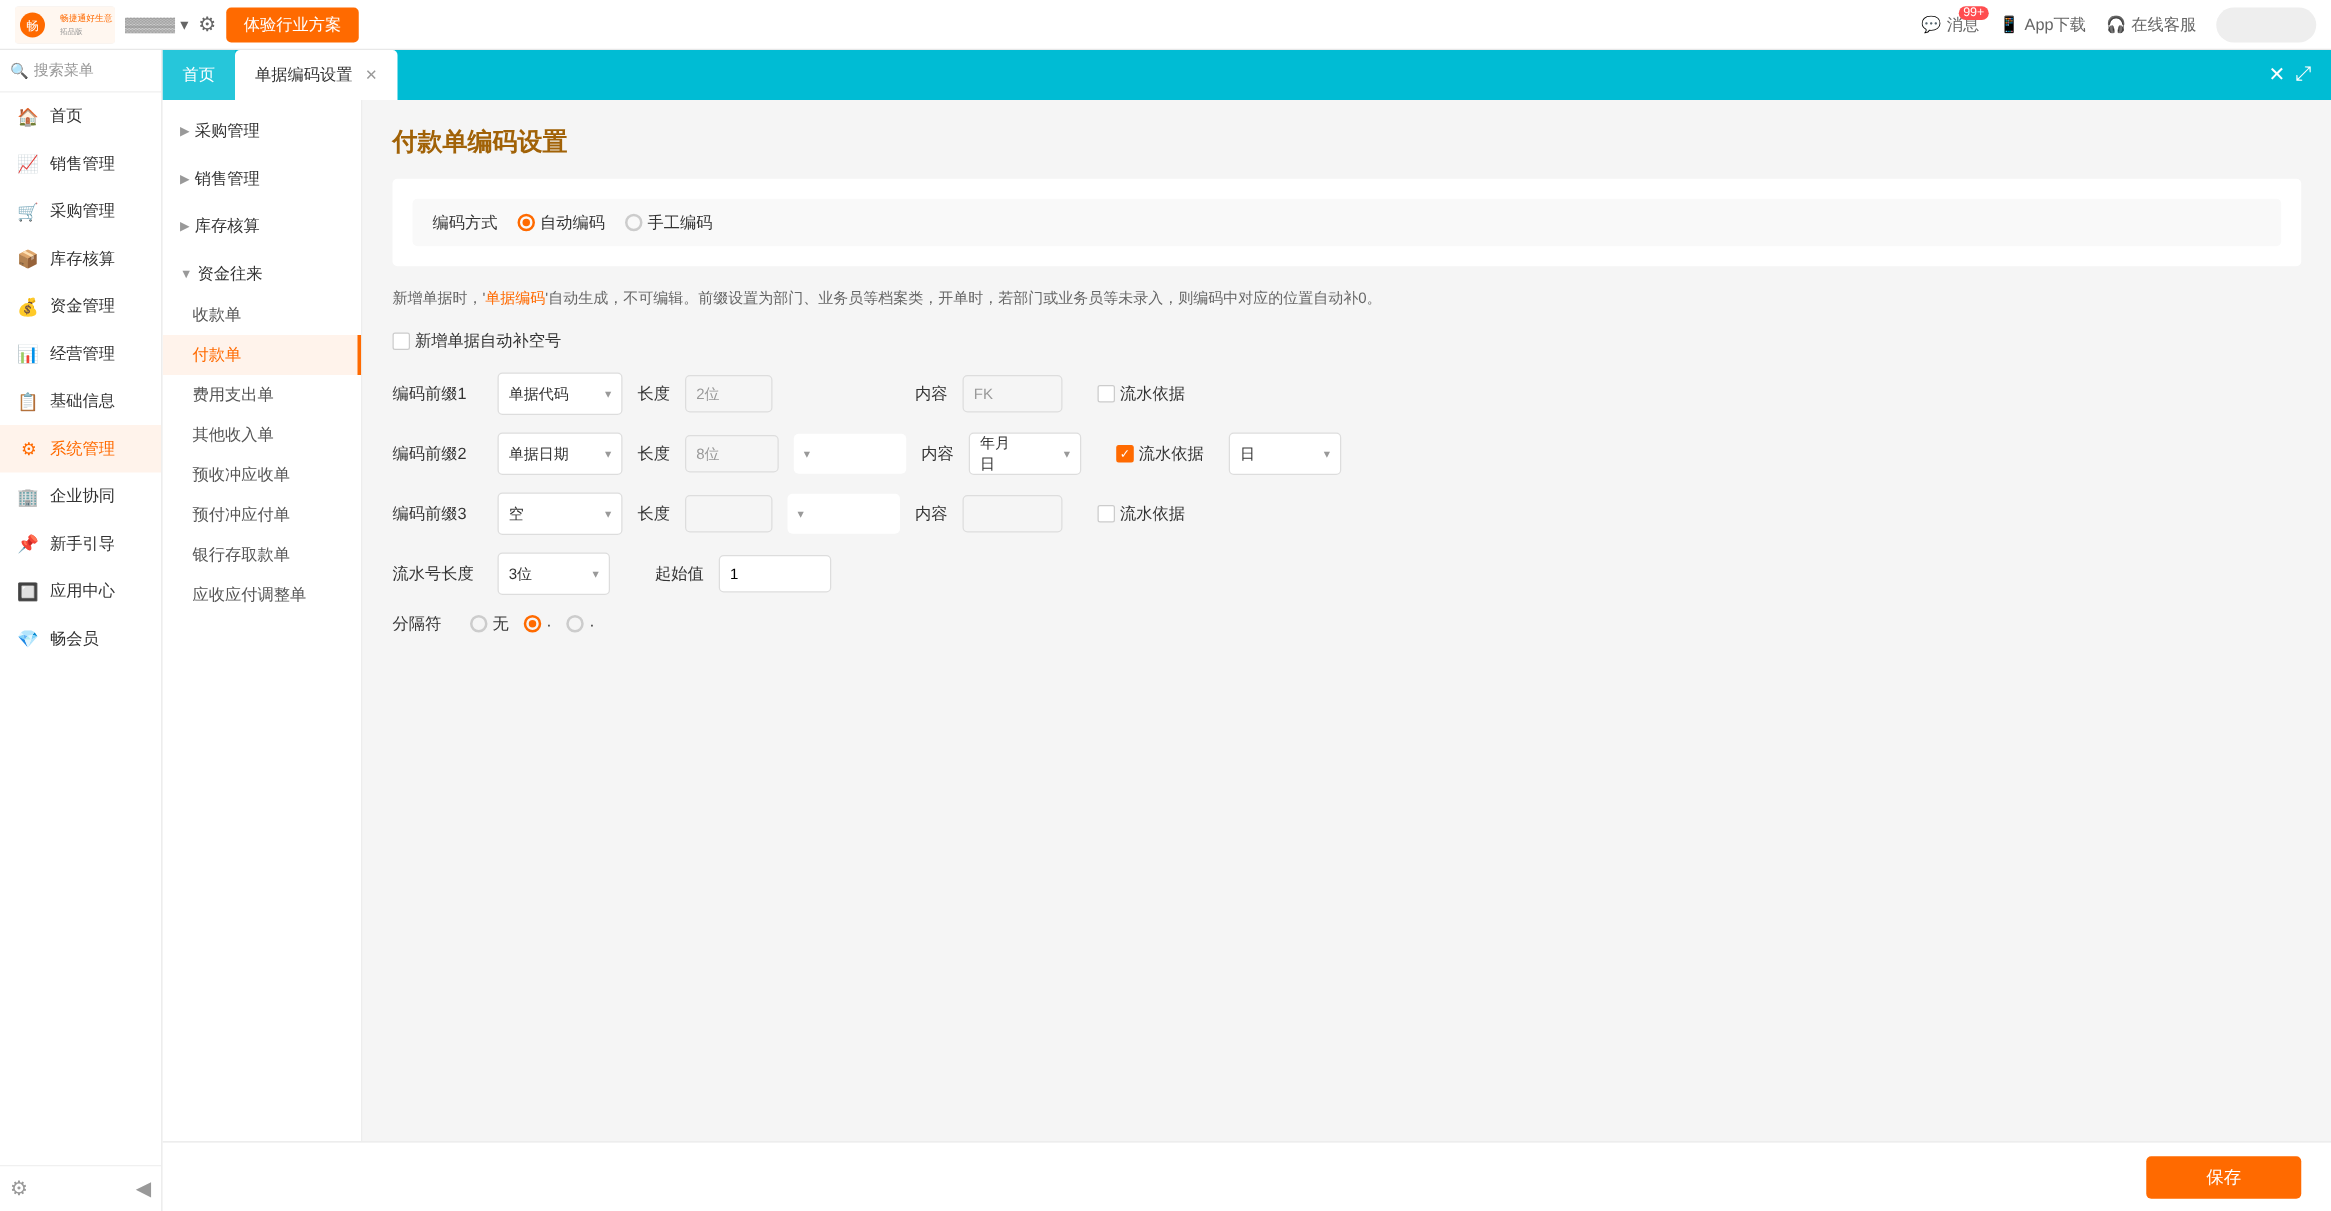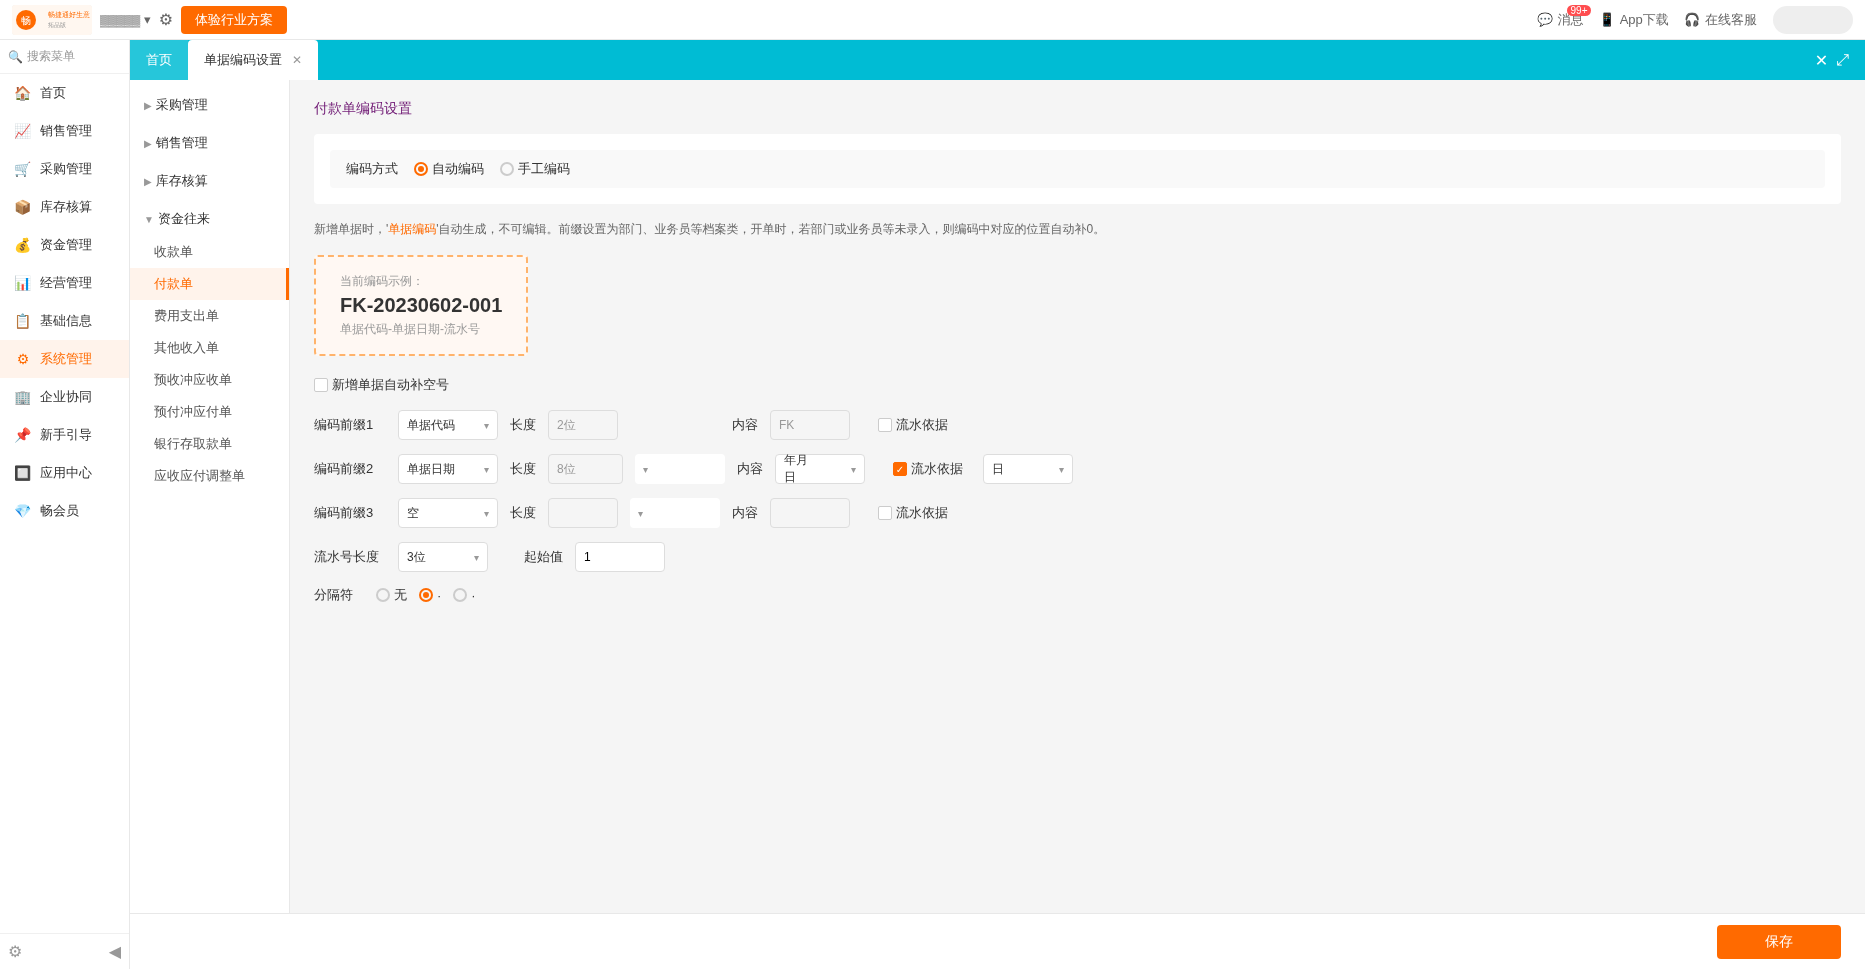--- a/index.html
+++ b/index.html
@@ -47,21 +47,21 @@
     
     .sub-sidebar { width: 160px; background: #fff; border-right: 1px solid #e8e8e8; overflow-y: auto; flex-shrink: 0; padding: 8px 0; }
     .sub-group { margin-bottom: 4px; }
     .sub-group-header { display: flex; align-items: center; padding: 8px 14px; font-size: 13px; color: #333; cursor: pointer; }
     .sub-group-header .arrow { margin-right: 4px; font-size: 10px; color: #999; }
     .sub-item { padding: 7px 14px 7px 24px; font-size: 13px; color: #555; cursor: pointer; }
     .sub-item.active { background: #fff3eb; color: #ff6a00; border-right: 3px solid #ff6a00; }
 
     
     .main-content { flex: 1; overflow-y: auto; padding: 20px 24px; background: #f5f5f5; }
-    .page-title { font-size: 14px; font-weight: normal; color: #701a75; margin-bottom: 16px; }
+    .page-title { font-size: 20px; font-weight: bold; color: #a16207; margin-bottom: 16px; }
 
     
     .section-card { background: #fff; border-radius: 4px; padding: 16px; margin-bottom: 16px; }
     .code-method-row { display: flex; align-items: center; gap: 16px; background: #f9f9f9; padding: 10px 16px; border-radius: 4px; }
     .code-method-label { font-size: 13px; color: #333; }
     .radio-item { display: flex; align-items: center; gap: 4px; cursor: pointer; font-size: 13px; }
     .radio-circle { width: 14px; height: 14px; border-radius: 50%; border: 2px solid #ccc; display: flex; align-items: center; justify-content: center; }
     .radio-circle.checked { border-color: #ff6a00; }
     .radio-circle.checked::after { content: ''; width: 6px; height: 6px; border-radius: 50%; background: #ff6a00; }
 
@@ -77,21 +77,21 @@
 
     
     .checkbox-item { display: flex; align-items: center; gap: 4px; font-size: 13px; color: #333; cursor: pointer; }
     .cb-box { width: 14px; height: 14px; border: 1px solid #ccc; border-radius: 2px; display: flex; align-items: center; justify-content: center; background: #fff; }
     .cb-box.checked { background: #ff6a00; border-color: #ff6a00; color: #fff; font-size: 10px; }
 
     
     .form-section { margin-top: 8px; }
     .form-row { display: flex; align-items: center; gap: 12px; margin-bottom: 14px; }
     .form-label { font-size: 13px; color: #333; width: 72px; text-align: left; flex-shrink: 0; }
-    .form-select { height: 30px; border: 1px solid #ddd; border-radius: 4px; padding: 0 8px; font-size: 12px; background: #fff; display: flex; align-items: center; justify-content: space-between; cursor: pointer; gap: 4px; min-width: 90px; }
+    .form-select { height: 30px; border: 1px solid #ddd; border-radius: 4px; padding: 16px 8px; font-size: 12px; background: #fff; display: flex; align-items: center; justify-content: space-between; cursor: pointer; gap: 4px; min-width: 90px; }
     .form-select .arrow { color: #999; font-size: 10px; }
     .form-input { height: 30px; border: 1px solid #ddd; border-radius: 4px; padding: 0 8px; font-size: 12px; background: #f5f5f5; min-width: 50px; display: flex; align-items: center; color: #999; }
     .form-length-label { font-size: 13px; color: #333; }
     .content-label { font-size: 13px; color: #333; }
 
     
     .sep-row { display: flex; align-items: center; gap: 12px; margin-top: 10px; }
     .sep-label { font-size: 13px; color: #333; width: 50px; }
 
     
@@ -272,25 +272,20 @@
             </label>
           </div>
         </div>
 
         
         <div class="info-text">
           新增单据时，'<span>单据编码</span>'自动生成，不可编辑。前缀设置为部门、业务员等档案类，开单时，若部门或业务员等未录入，则编码中对应的位置自动补0。
         </div>
 
         
-        <div class="example-box">
-          <div class="example-label">当前编码示例：</div>
-          <div class="example-code">FK-20230602-001</div>
-          <div class="example-desc">单据代码-单据日期-流水号</div>
-        </div>
 
         
         <div style="margin-bottom:16px;">
           <label class="checkbox-item">
             <div class="cb-box"></div>
             <span>新增单据自动补空号</span>
           </label>
         </div>
 
         

